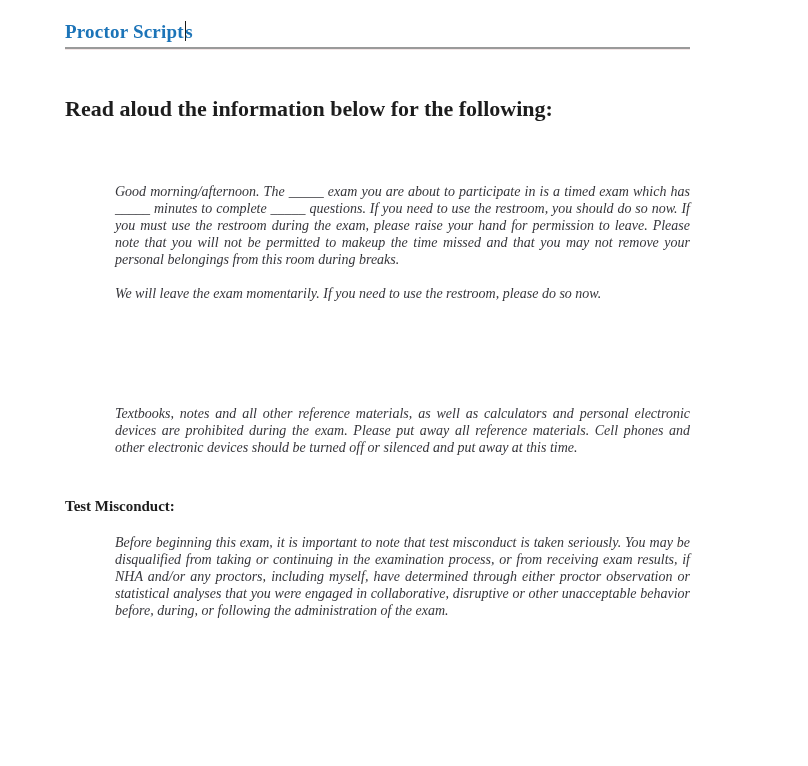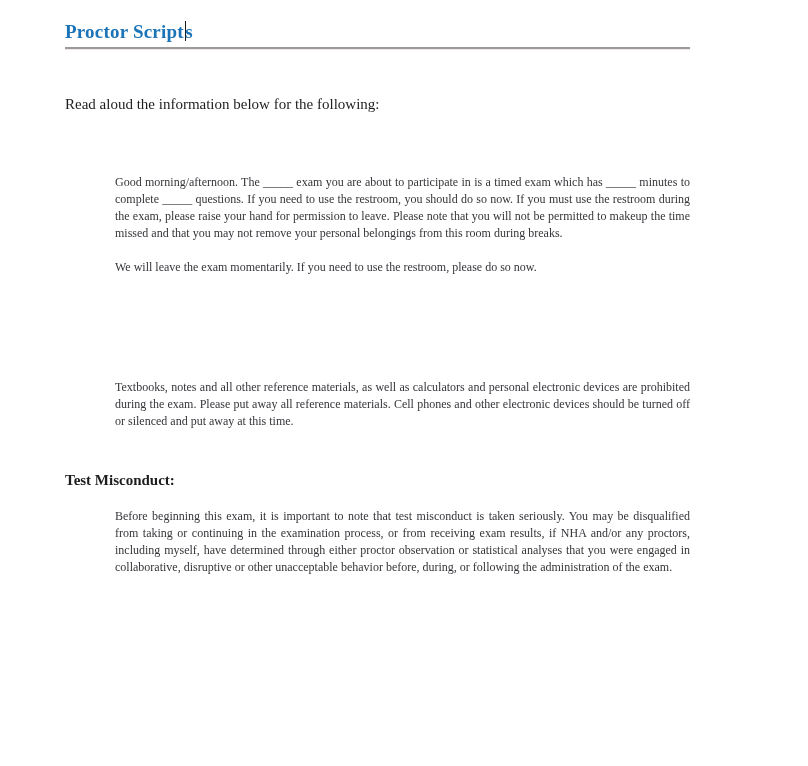--- a/index.html
+++ b/index.html
@@ -41,43 +41,44 @@
     margin-right: -1px;
   }
   .title-rule {
     margin-top: 4px;
     height: 0;
     border-top: 2px solid var(--rule-color, #9a9a9a);
     border-bottom: 1px solid #f3e6e6;
   }
   .intro-heading {
     margin: 46px 0 0 0;
-    font-size: 15px;
-    font-weight: normal;
+    font-size: 22px;
+    font-weight: bold;
     color: var(--heading-color, #1d1d1d);
   }
   .doc-section {
     padding-top: 42px;
   }
   .sec-heading {
     margin: 0;
     font-size: 15px;
     font-weight: bold;
     color: var(--heading-color, #1d1d1d);
   }
   .sec-paragraphs {
     padding-top: 19px;
   }
   .doc-para {
     margin: 0 0 17px 50px;
     width: 575px;
-    font-size: 12px;
+    font-size: 14px;
     line-height: 17px;
     color: var(--body-color, #35353a);
     text-align: justify;
+    font-style: italic;
   }
   .sec-paragraphs .doc-para:last-child {
     margin-bottom: 0;
   }
 </style>
 </head>
 <body>
 
 <div class="page">
   <div class="content">

